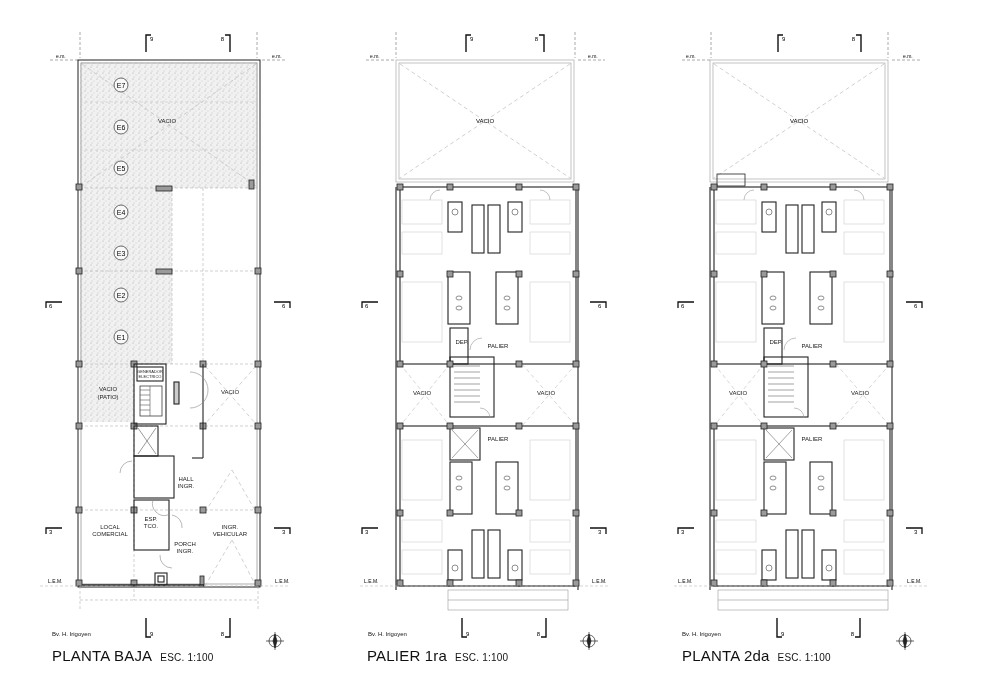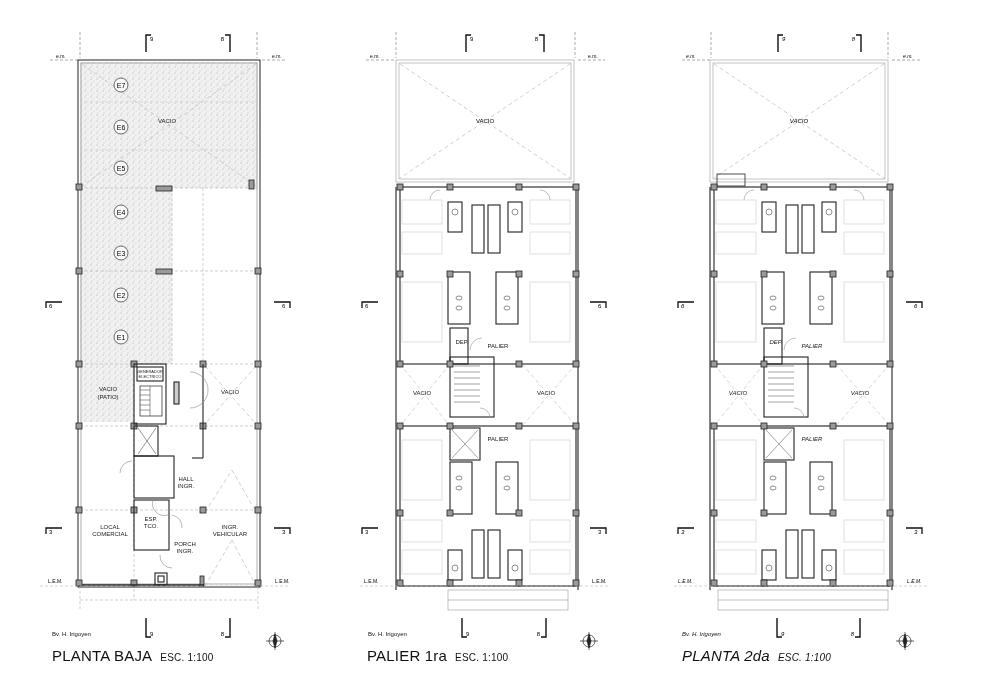--- a/index.html
+++ b/index.html
@@ -379,21 +379,21 @@
         <line x1="259" y1="632" x2="259" y2="650"></line>
         <polygon points="259,634 261,641 259,648 257,641" fill="#222"></polygon>
       </g>
     </svg>
     <div class="street" style="left:38px;">Bv. H. Irigoyen</div>
     <div class="plan-title" style="left:37px;">
       <span>PALIER 1ra</span><span class="scale">ESC. 1:100</span>
     </div>
   </div>
 
-  <div class="plan" style="left:660px;font-style:italic;">
+  <div class="plan" style="left:660px;">
     <svg width="338" height="700" viewBox="0 0 338 700">
       <g stroke="#111" fill="none">
         <polyline points="118,52 118,35 123,35" stroke-width="1.4"></polyline>
         <polyline points="201,52 201,35 196,35" stroke-width="1.4"></polyline>
         <line x1="51" y1="32" x2="51" y2="58" stroke="#aaa" stroke-dasharray="3,2"></line>
         <line x1="228" y1="32" x2="228" y2="58" stroke="#aaa" stroke-dasharray="3,2"></line>
         <line x1="22" y1="60" x2="51" y2="60" stroke="#aaa" stroke-dasharray="3,2"></line>
         <line x1="232" y1="60" x2="260" y2="60" stroke="#aaa" stroke-dasharray="3,2"></line>
       </g>
       <text x="122" y="41" font-size="6">9</text>

